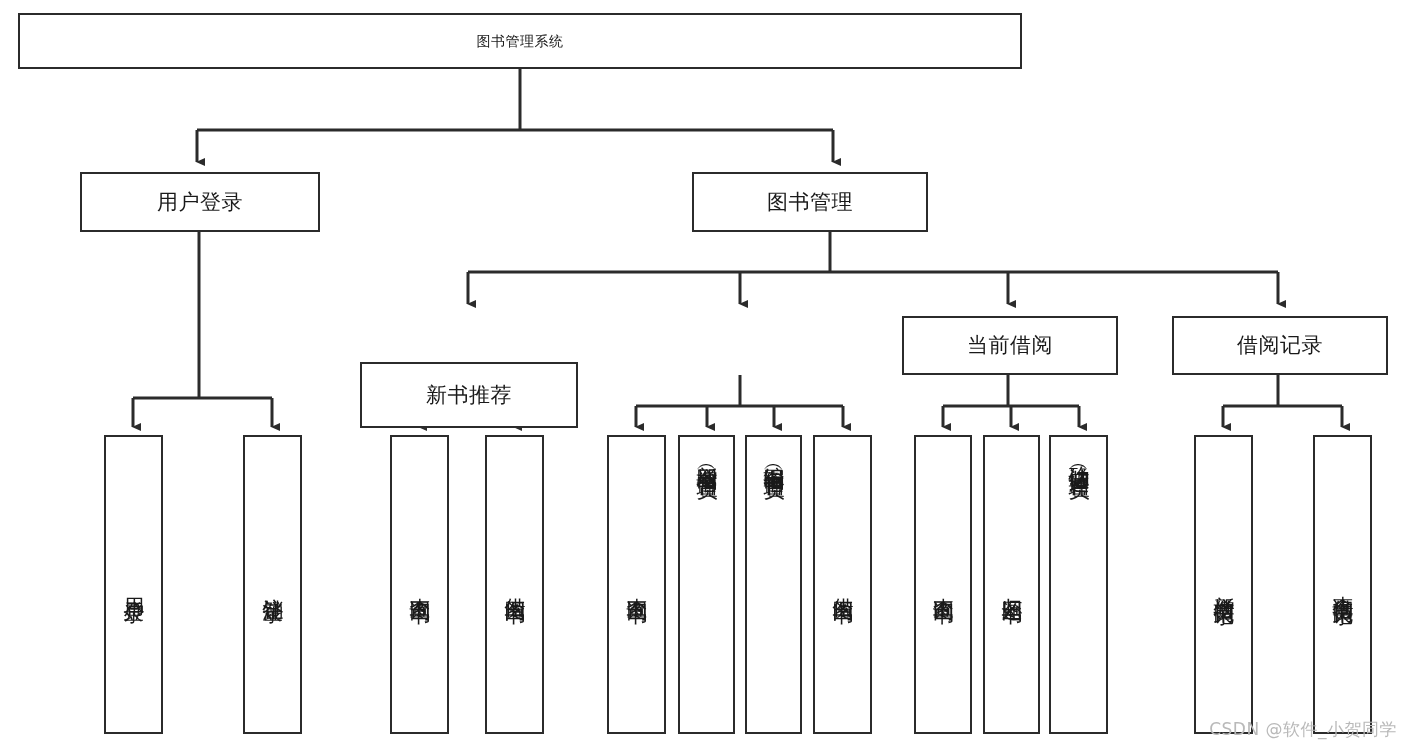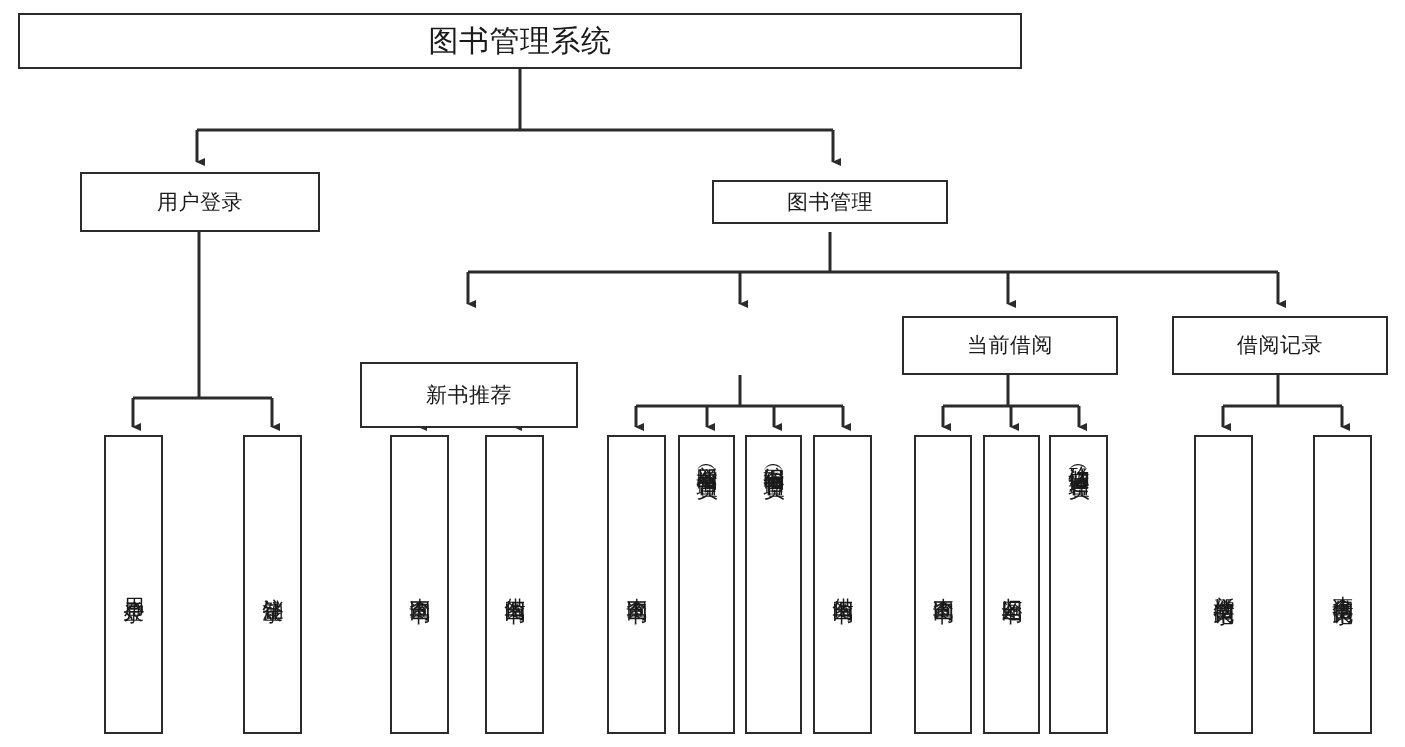--- a/index.html
+++ b/index.html
@@ -39,21 +39,21 @@
     text-align: center;
     line-height: 1.18;
     white-space: nowrap;
   }
   
   .node.horiz .label {
     font-size: 21px;
     letter-spacing: 0.5px;
   }
   .node.root .label {
-    font-size: 30px;
+    font-size: 14px;
   }
   
   .node.vert {
     padding: 12px 0;
     align-items: flex-start;
   }
   .node.vert .label {
     writing-mode: vertical-rl;
     text-orientation: upright;
     font-size: 21px;
@@ -131,21 +131,21 @@
     </g>
   </svg>
 
   <div class="node horiz root" style="left:18px; top:13px; width:1004px; height:56px;">
     <span class="label">图书管理系统</span>
   </div>
 
   <div class="node horiz" style="left:80px; top:172px; width:240px; height:60px;">
     <span class="label">用户登录</span>
   </div>
-  <div class="node horiz" style="left:712px; top:172px; width:236px; height:44px;margin-top:8px;">
+  <div class="node horiz" style="left:692px; top:172px; width:236px; height:60px;">
     <span class="label">图书管理</span>
   </div>
 
   <div class="node horiz" style="left:360px; top:316px; width:218px; height:66px;margin-top:46px;">
     <span class="label">新书推荐</span>
   </div>
   <div class="node horiz" style="left:1172px; top:316px; width:216px; height:59px;">
     <span class="label">借阅记录</span>
   </div>
   <div class="node horiz" style="left:902px; top:316px; width:216px; height:59px;">
@@ -189,14 +189,15 @@
     <span class="label">确认归还（管理员）</span>
   </div>
 
   <div class="node vert mid" style="left:1194px; top:435px; width:59px; height:299px;">
     <span class="label">新增借阅记录</span>
   </div>
   <div class="node vert mid" style="left:1313px; top:435px; width:59px; height:299px;">
     <span class="label">查询借阅记录</span>
   </div>
 
+  <div id="watermark">CSDN @软件_小贺同学</div>
 
 </div>
 
 </body></html>

